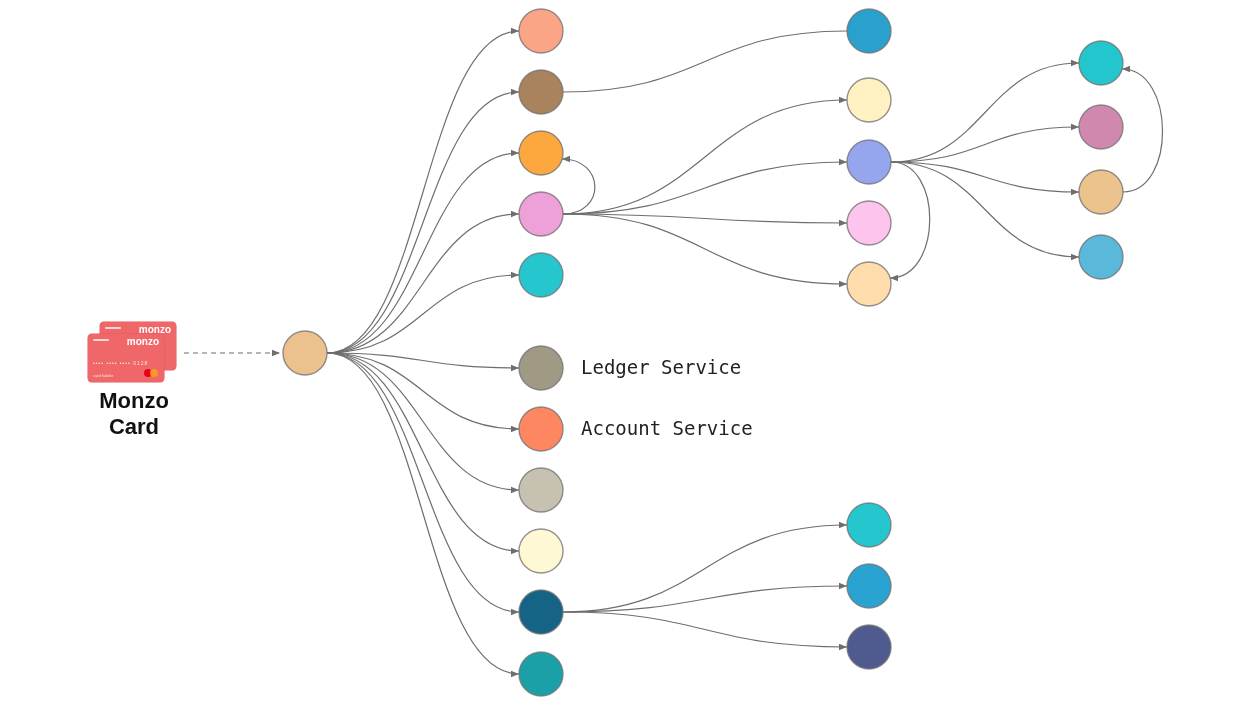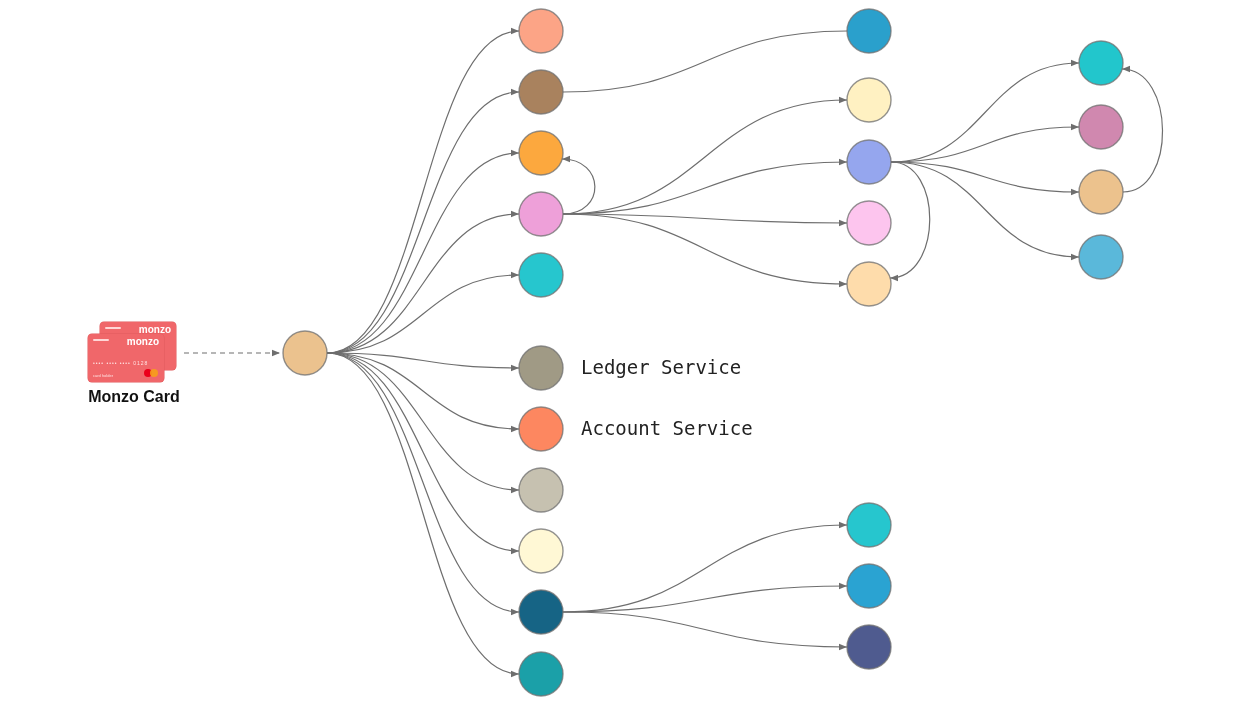--- a/index.html
+++ b/index.html
@@ -1,19 +1,19 @@
 <!DOCTYPE html>
 <html><head>
   <meta charset="utf-8">
   <style>
     html, body { margin: 0; padding: 0; background: #ffffff; }
     body { width: 1253px; height: 705px; position: relative; overflow: hidden; font-family: "Liberation Sans", sans-serif; }
     svg#diagram { position: absolute; left: 0; top: 0; }
     .node-label { font-family: "DejaVu Sans Mono", "Liberation Mono", monospace; font-size: 19px; fill: #222222; }
-    .card-caption { position: absolute; left: 80px; top: 388px; width: 108px; text-align: center; font-family: "Liberation Sans", sans-serif; font-weight: bold; font-size: 16px; color: #111111; }
+    .card-caption { position: absolute; left: 80px; top: 388px; width: 108px; text-align: center; font-family: "Liberation Sans", sans-serif; font-weight: bold; font-size: 22px; color: #111111; }
     .card-wrap { position: absolute; left: 88px; top: 322px; width: 92px; height: 64px; }
     .card { position: absolute; width: 76px; height: 48px; border-radius: 4px; background: #f0676a; box-shadow: 0 0 0 0.5px #e05a5c; }
     .card.back { left: 12px; top: 0; }
     .card.front { left: 0; top: 12px; }
     .card .brand { position: absolute; right: 5px; top: 2px; font-size: 10px; font-weight: bold; color: #ffffff; font-family: "Liberation Sans", sans-serif; }
     .card .strip { position: absolute; left: 5px; top: 5px; width: 16px; height: 2px; background: #ffd6d6; border-radius: 1px; }
     .card .num { position: absolute; left: 5px; top: 26px; font-size: 5px; color: #ffe2e2; letter-spacing: 1px; font-family: "Liberation Sans", sans-serif; }
     .card .mc { position: absolute; right: 6px; bottom: 5px; width: 14px; height: 8px; }
     .card .mc span { position: absolute; top: 0; width: 8px; height: 8px; border-radius: 50%; }
     .card .mc .r { left: 0; background: #eb001b; }

